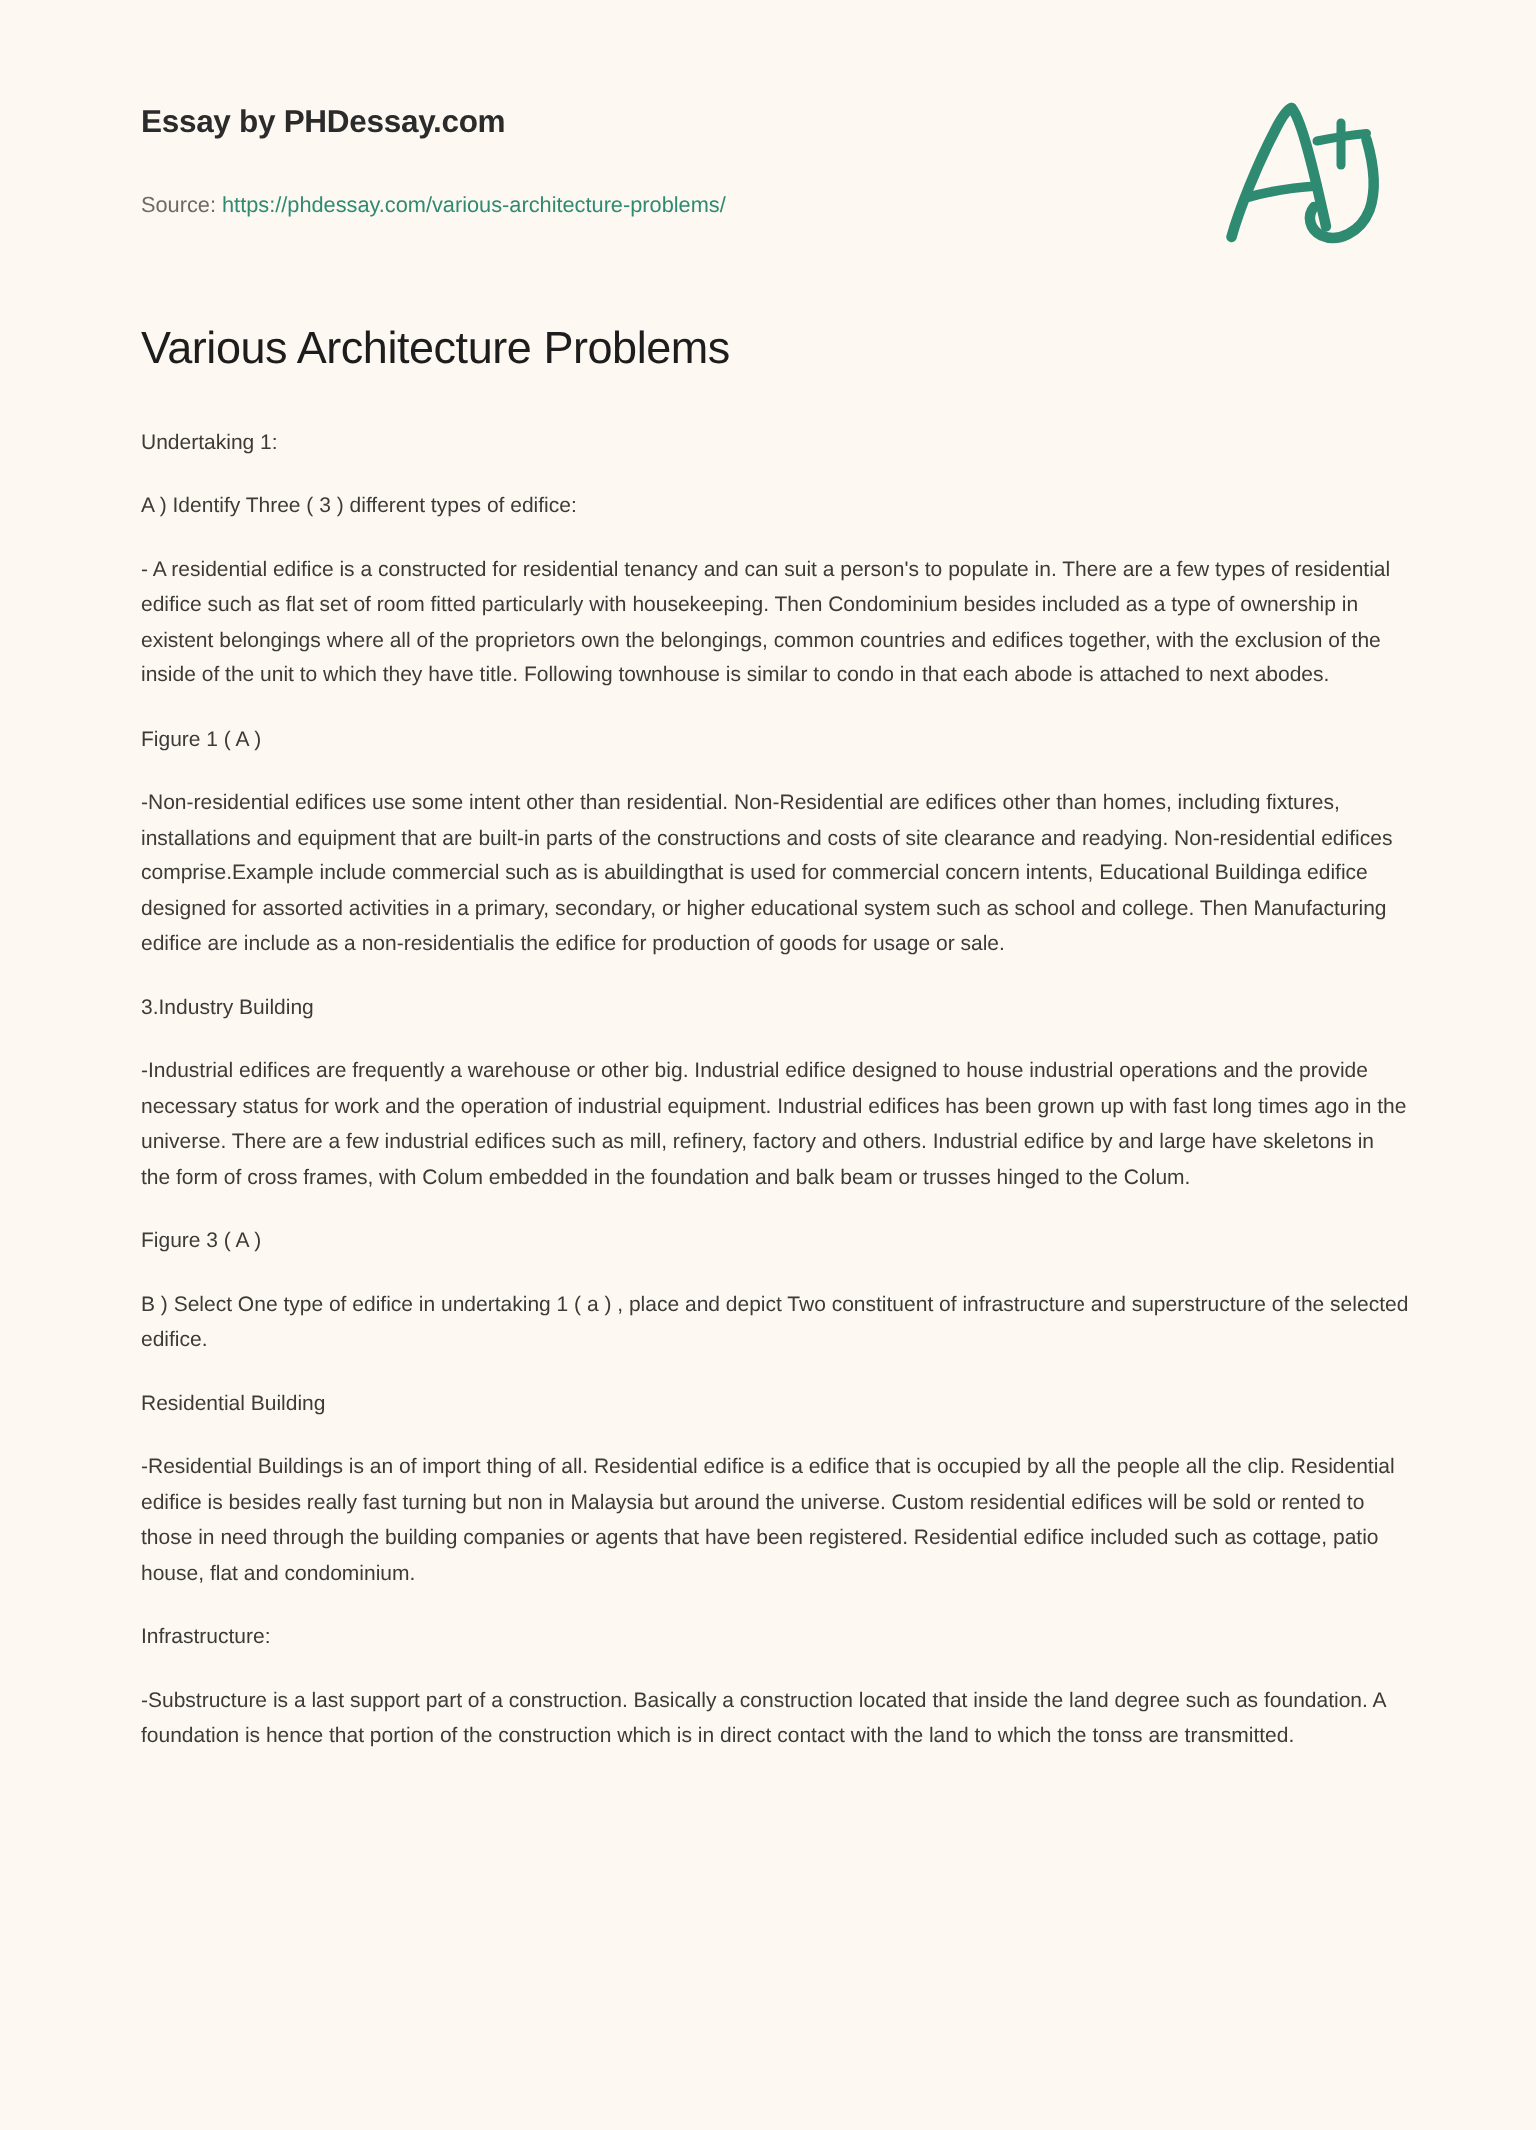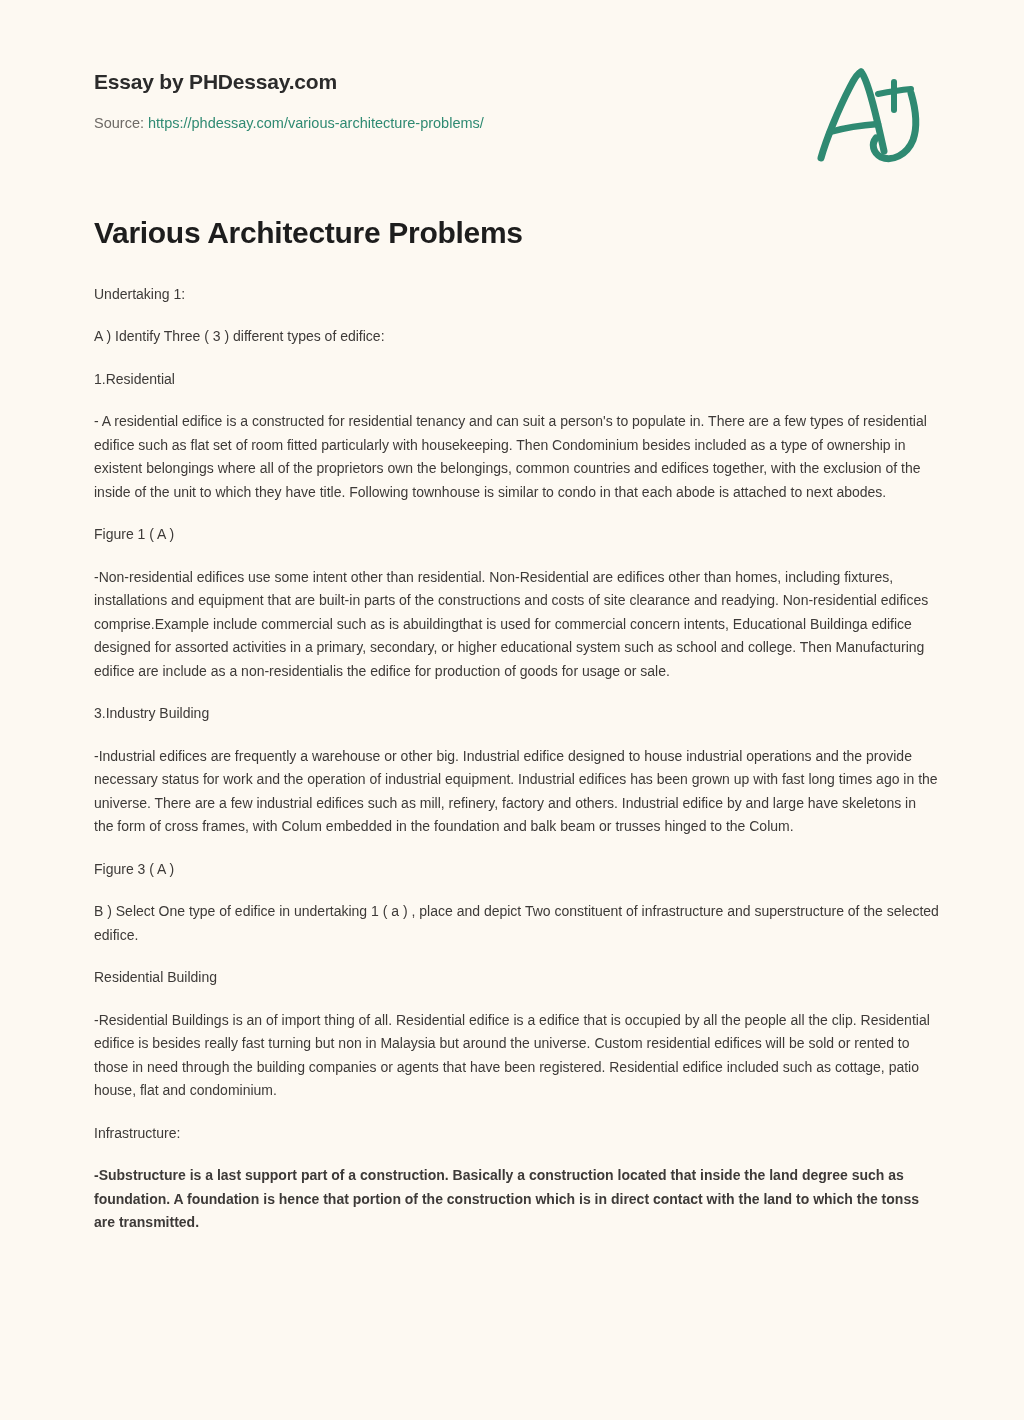--- a/index.html
+++ b/index.html
@@ -39,21 +39,21 @@
     font-size: 21px;
     font-weight: 700;
     letter-spacing: -0.2px;
     color: #2b2b2b;
     white-space: nowrap;
   }
 
   .source-line {
     position: absolute;
     left: 94px;
-    top: 115px;
+    top: 129px;
     font-size: 14.5px;
     white-space: nowrap;
     color: #6e6a66;
   }
 
   .source-label {
     color: #6e6a66;
   }
 
   .source-url {
@@ -79,36 +79,36 @@
   
   .doc {
     position: absolute;
     left: 94px;
     top: 214px;
     width: 845px;
   }
 
   .doc-title {
     font-size: 30px;
-    font-weight: 700;
+    font-weight: 400;
     color: #1d1d1d;
     letter-spacing: -0.3px;
     line-height: 1.25;
     margin-bottom: 31px;
   }
 
   .para {
     font-size: 14px;
     line-height: 1.68;
     color: #3d3a38;
     margin-bottom: 19px;
     text-align: left;
   }
 
-  .para:last-child { margin-bottom: 10px; font-weight: bold; }
+  .para:last-child { margin-bottom: 10px; }
 </style>
 </head>
 <body>
 
 <div class="page">
 
   <div class="header">
 
     <div class="brand-line">Essay by PHDessay.com</div>
 
@@ -138,21 +138,20 @@
 
   </div>
 
   <div class="doc">
 
     <h1 class="doc-title">Various Architecture Problems</h1>
 
     <div id="paragraphs">
         <p class="para">Undertaking 1:</p>
         <p class="para">A ) Identify Three ( 3 ) different types of edifice:</p>
-        <p class="para">1.Residential</p>
         <p class="para">- A residential edifice is a constructed for residential tenancy and can suit a person's to populate in. There are a few types of residential edifice such as flat set of room fitted particularly with housekeeping. Then Condominium besides included as a type of ownership in existent belongings where all of the proprietors own the belongings, common countries and edifices together, with the exclusion of the inside of the unit to which they have title. Following townhouse is similar to condo in that each abode is attached to next abodes.</p>
         <p class="para">Figure 1 ( A )</p>
         <p class="para">-Non-residential edifices use some intent other than residential. Non-Residential are edifices other than homes, including fixtures, installations and equipment that are built-in parts of the constructions and costs of site clearance and readying. Non-residential edifices comprise.Example include commercial such as is abuildingthat is used for commercial concern intents, Educational Buildinga edifice designed for assorted activities in a primary, secondary, or higher educational system such as school and college. Then Manufacturing edifice are include as a non-residentialis the edifice for production of goods for usage or sale.</p>
         <p class="para">3.Industry Building</p>
         <p class="para">-Industrial edifices are frequently a warehouse or other big. Industrial edifice designed to house industrial operations and the provide necessary status for work and the operation of industrial equipment. Industrial edifices has been grown up with fast long times ago in the universe. There are a few industrial edifices such as mill, refinery, factory and others. Industrial edifice by and large have skeletons in the form of cross frames, with Colum embedded in the foundation and balk beam or trusses hinged to the Colum.</p>
         <p class="para">Figure 3 ( A )</p>
         <p class="para">B ) Select One type of edifice in undertaking 1 ( a ) , place and depict Two constituent of infrastructure and superstructure of the selected edifice.</p>
         <p class="para">Residential Building</p>
         <p class="para">-Residential Buildings is an of import thing of all. Residential edifice is a edifice that is occupied by all the people all the clip. Residential edifice is besides really fast turning but non in Malaysia but around the universe. Custom residential edifices will be sold or rented to those in need through the building companies or agents that have been registered. Residential edifice included such as cottage, patio house, flat and condominium.</p>
         <p class="para">Infrastructure:</p>

